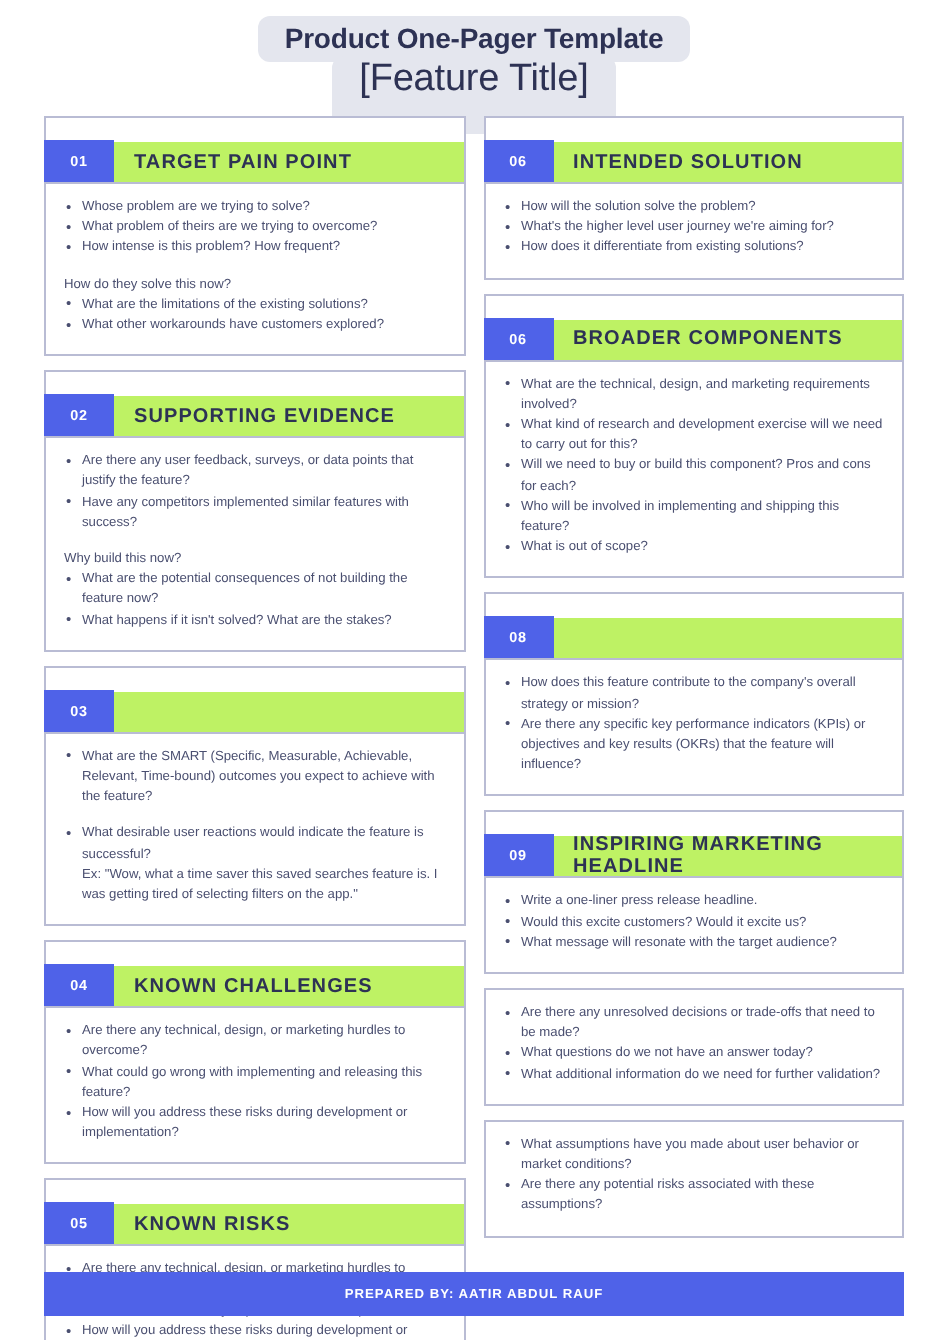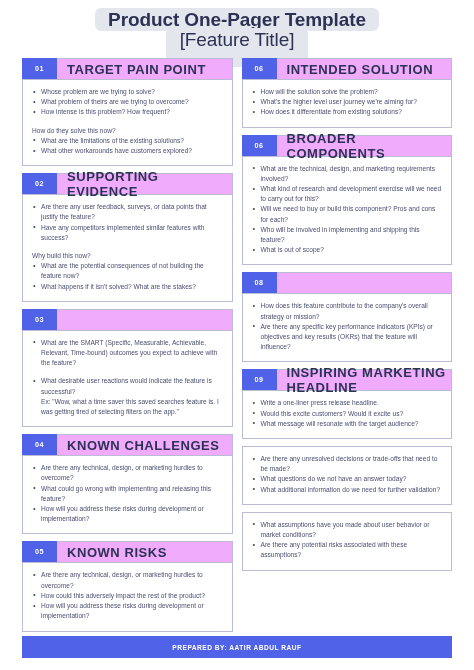--- a/index.html
+++ b/index.html
@@ -26,21 +26,21 @@
   }
   .title-line1,
   .title-line2 {
     display: inline-block;
     background: #e4e6ee;
     color: #2d3254;
     border-radius: 6px;
     letter-spacing: -0.1px;
   }
   .title-line1 {
-    font-size: 19px;
+    font-size: 14px;
     font-weight: 700;
     padding: 3px 13px 3px 13px;
     line-height: 17px;
   }
   .title-line2 {
     font-size: 19px;
     font-weight: 400;
     padding: 1px 14px 16px 14px;
     line-height: 22px;
     margin-top: -3px;
@@ -65,43 +65,44 @@
   .card {
     border: 1px solid #b9bcd4;
     background: #ffffff;
     margin-bottom: 7px;
   }
 
   .card-head {
     display: flex;
     align-items: stretch;
     border-bottom: 1px solid #b9bcd4;
-    background: #f0abfc;
+    background: #bef264;
     height: 21px;
+    margin-top: 12px;
   }
   .card-num {
     width: 35px;
     flex: 0 0 35px;
     background: #4f62e8;
     color: #ffffff;
     font-size: 7.2px;
     font-weight: 700;
     letter-spacing: 0.4px;
     display: flex;
     align-items: center;
     justify-content: center;
     margin: -1px 0 -1px -1px;
     height: 21px;
   }
   .card-title {
     flex: 1 1 auto;
     display: flex;
     align-items: center;
     padding-left: 10px;
-    font-size: 13px;
+    font-size: 10px;
     font-weight: 700;
     letter-spacing: 0.55px;
     color: #2d3254;
   }
 
   .card-body {
     padding: 7px 9px 9px 9px;
     color: #4a4f70;
     font-size: 6.6px;
     line-height: 10.2px;

